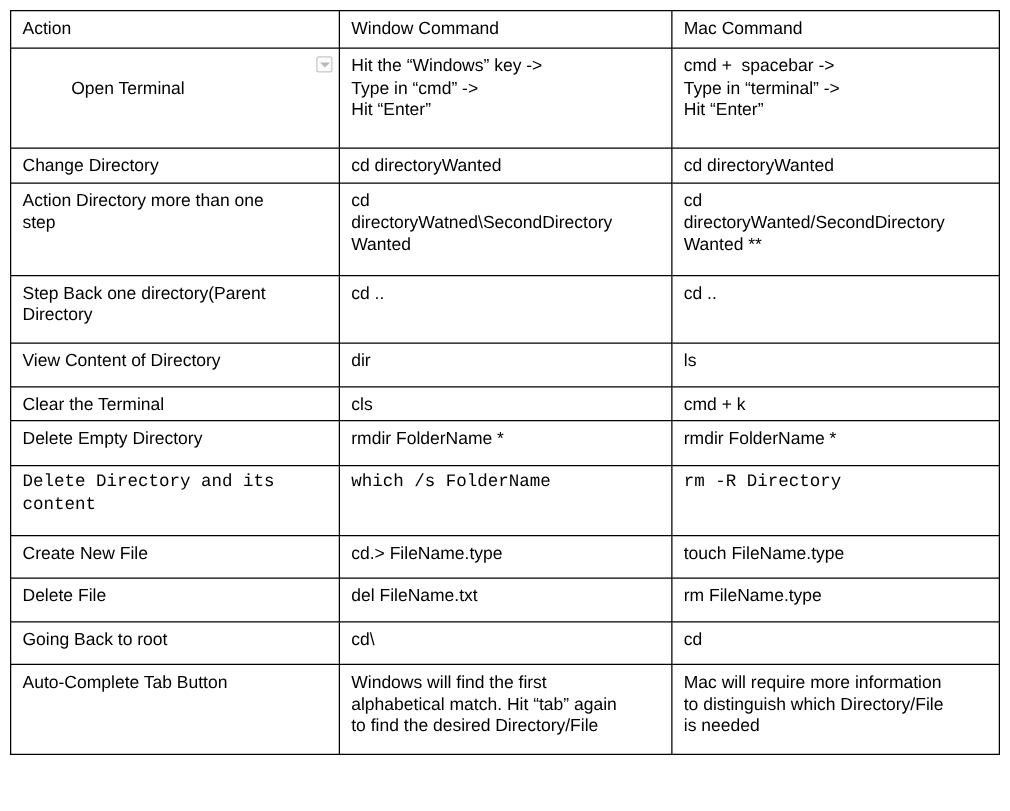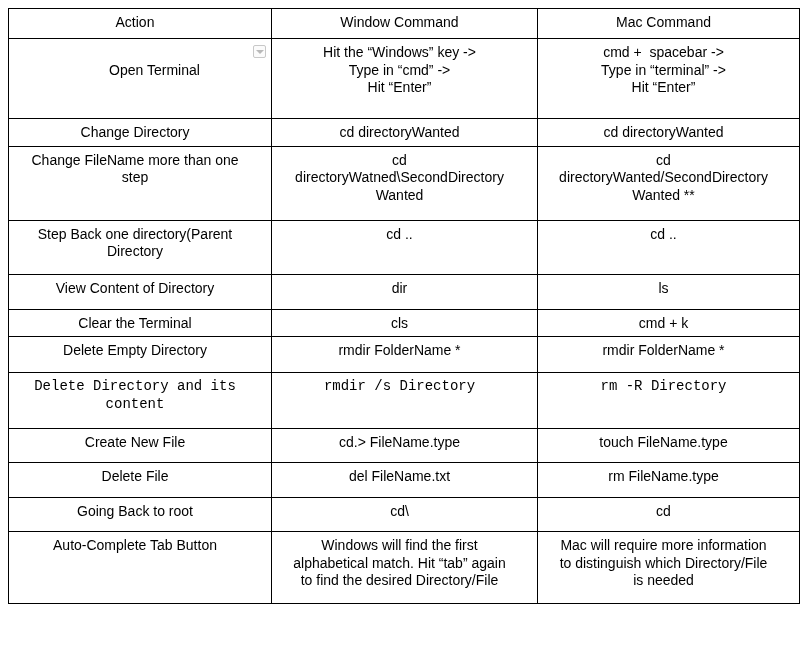--- a/index.html
+++ b/index.html
@@ -20,21 +20,21 @@
     table-layout: fixed;
     width: 791px;
   }
   .cmd-table col.c1 { width: 263px; }
   .cmd-table col.c2 { width: 266px; }
   .cmd-table col.c3 { width: 262px; }
   .cmd-table th,
   .cmd-table td {
     border: 1.5px solid #000000;
     vertical-align: top;
-    text-align: center;
+    text-align: left;
     font-size: 14px;
     font-weight: 400;
     line-height: 17.5px;
     padding: 5px 19px 4px 9px;
     white-space: pre-wrap;
     overflow: hidden;
     box-sizing: border-box;
   }
   tr.hrow  { height: 30px; }
   tr.r0  { height: 73px; }
@@ -103,21 +103,21 @@
         <td>cmd +  spacebar -&gt;
 Type in “terminal” -&gt;
 Hit “Enter”</td>
       </tr>
       <tr class="r1">
         <td>Change Directory</td>
         <td>cd directoryWanted</td>
         <td>cd directoryWanted</td>
       </tr>
       <tr class="r2">
-        <td>Change FileName more than one
+        <td>Action Directory more than one
 step</td>
         <td>cd
 directoryWatned\SecondDirectory
 Wanted</td>
         <td>cd
 directoryWanted/SecondDirectory
 Wanted **</td>
       </tr>
       <tr class="r3">
         <td>Step Back one directory(Parent
@@ -135,21 +135,21 @@
         <td>cls</td>
         <td>cmd + k</td>
       </tr>
       <tr class="r7">
         <td>Delete Empty Directory</td>
         <td>rmdir FolderName *</td>
         <td>rmdir FolderName *</td>
       </tr>
       <tr class="r8">
         <td>Delete Directory and its content</td>
-        <td>rmdir /s Directory</td>
+        <td>which /s FolderName</td>
         <td>rm -R Directory</td>
       </tr>
       <tr class="r9">
         <td>Create New File</td>
         <td>cd.&gt; FileName.type</td>
         <td>touch FileName.type</td>
       </tr>
       <tr class="r10">
         <td>Delete File</td>
         <td>del FileName.txt</td>

